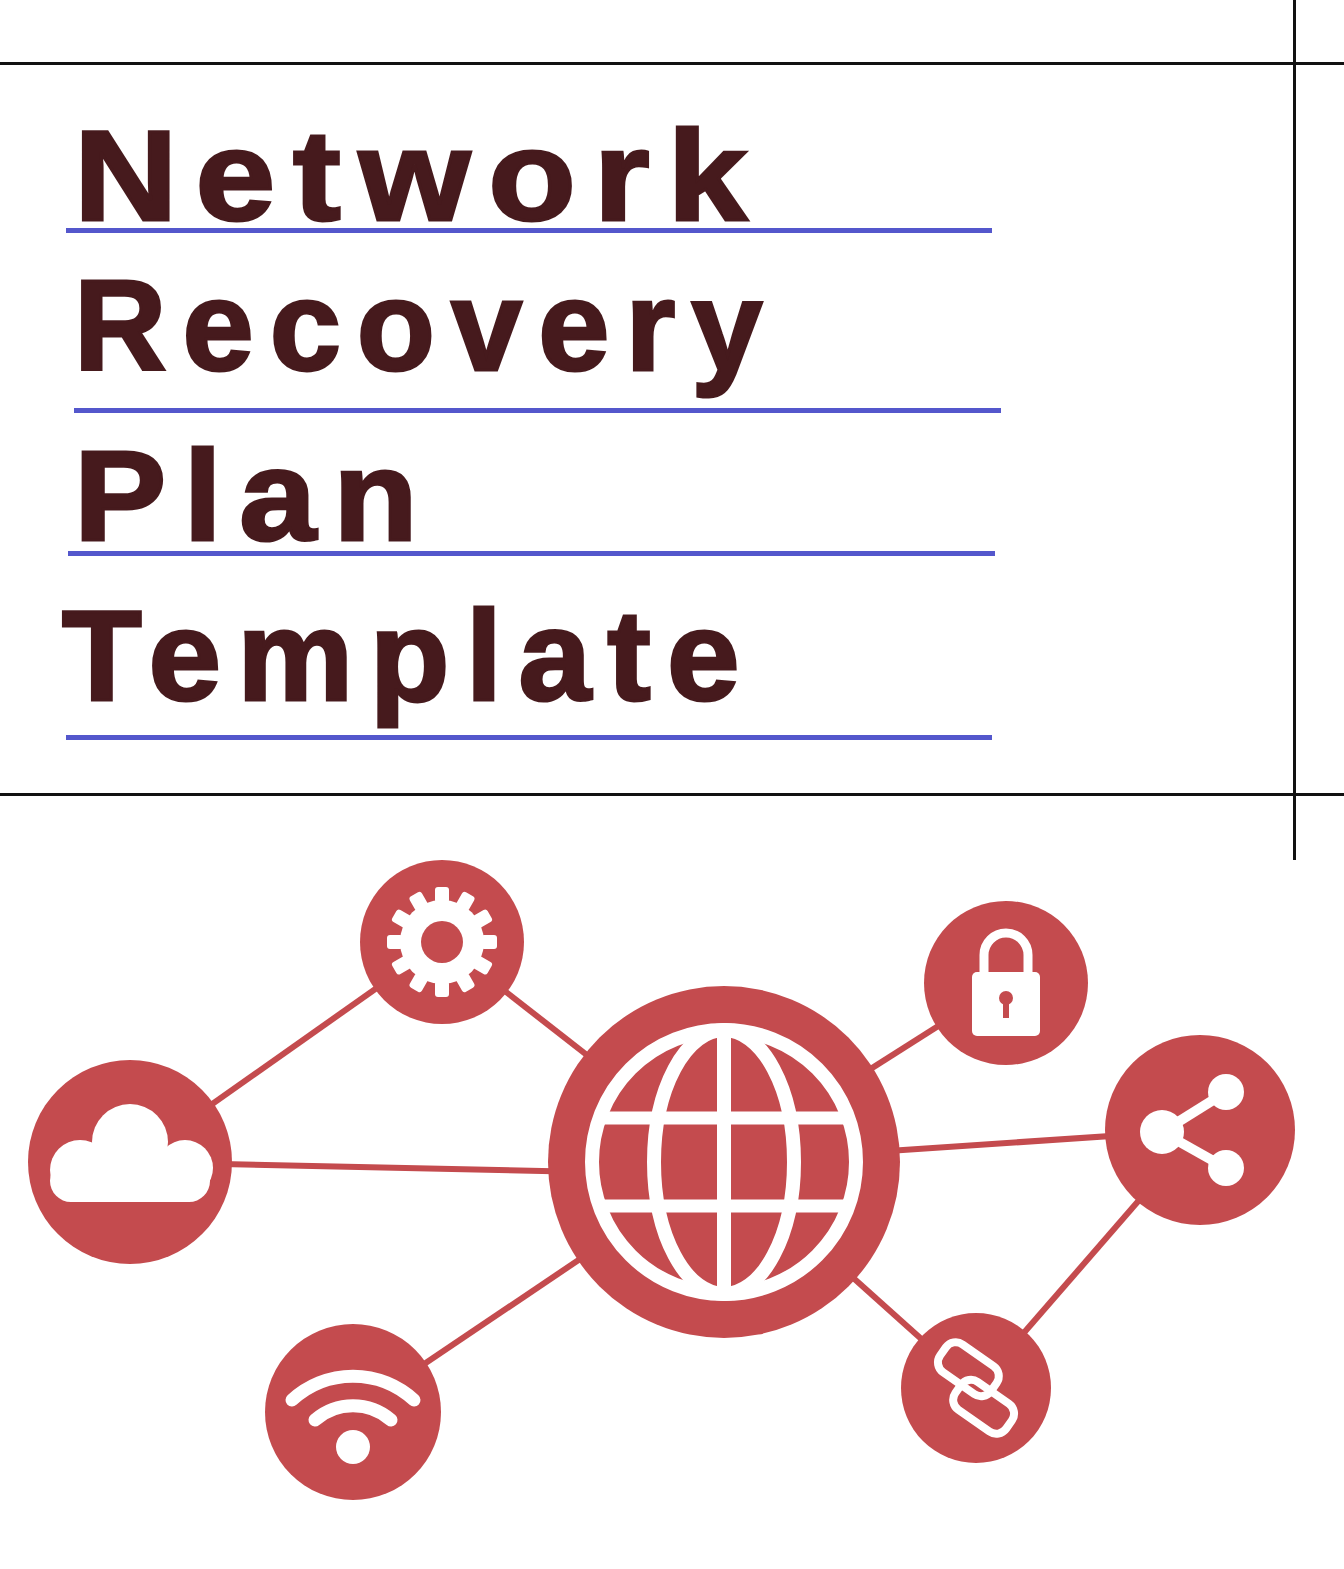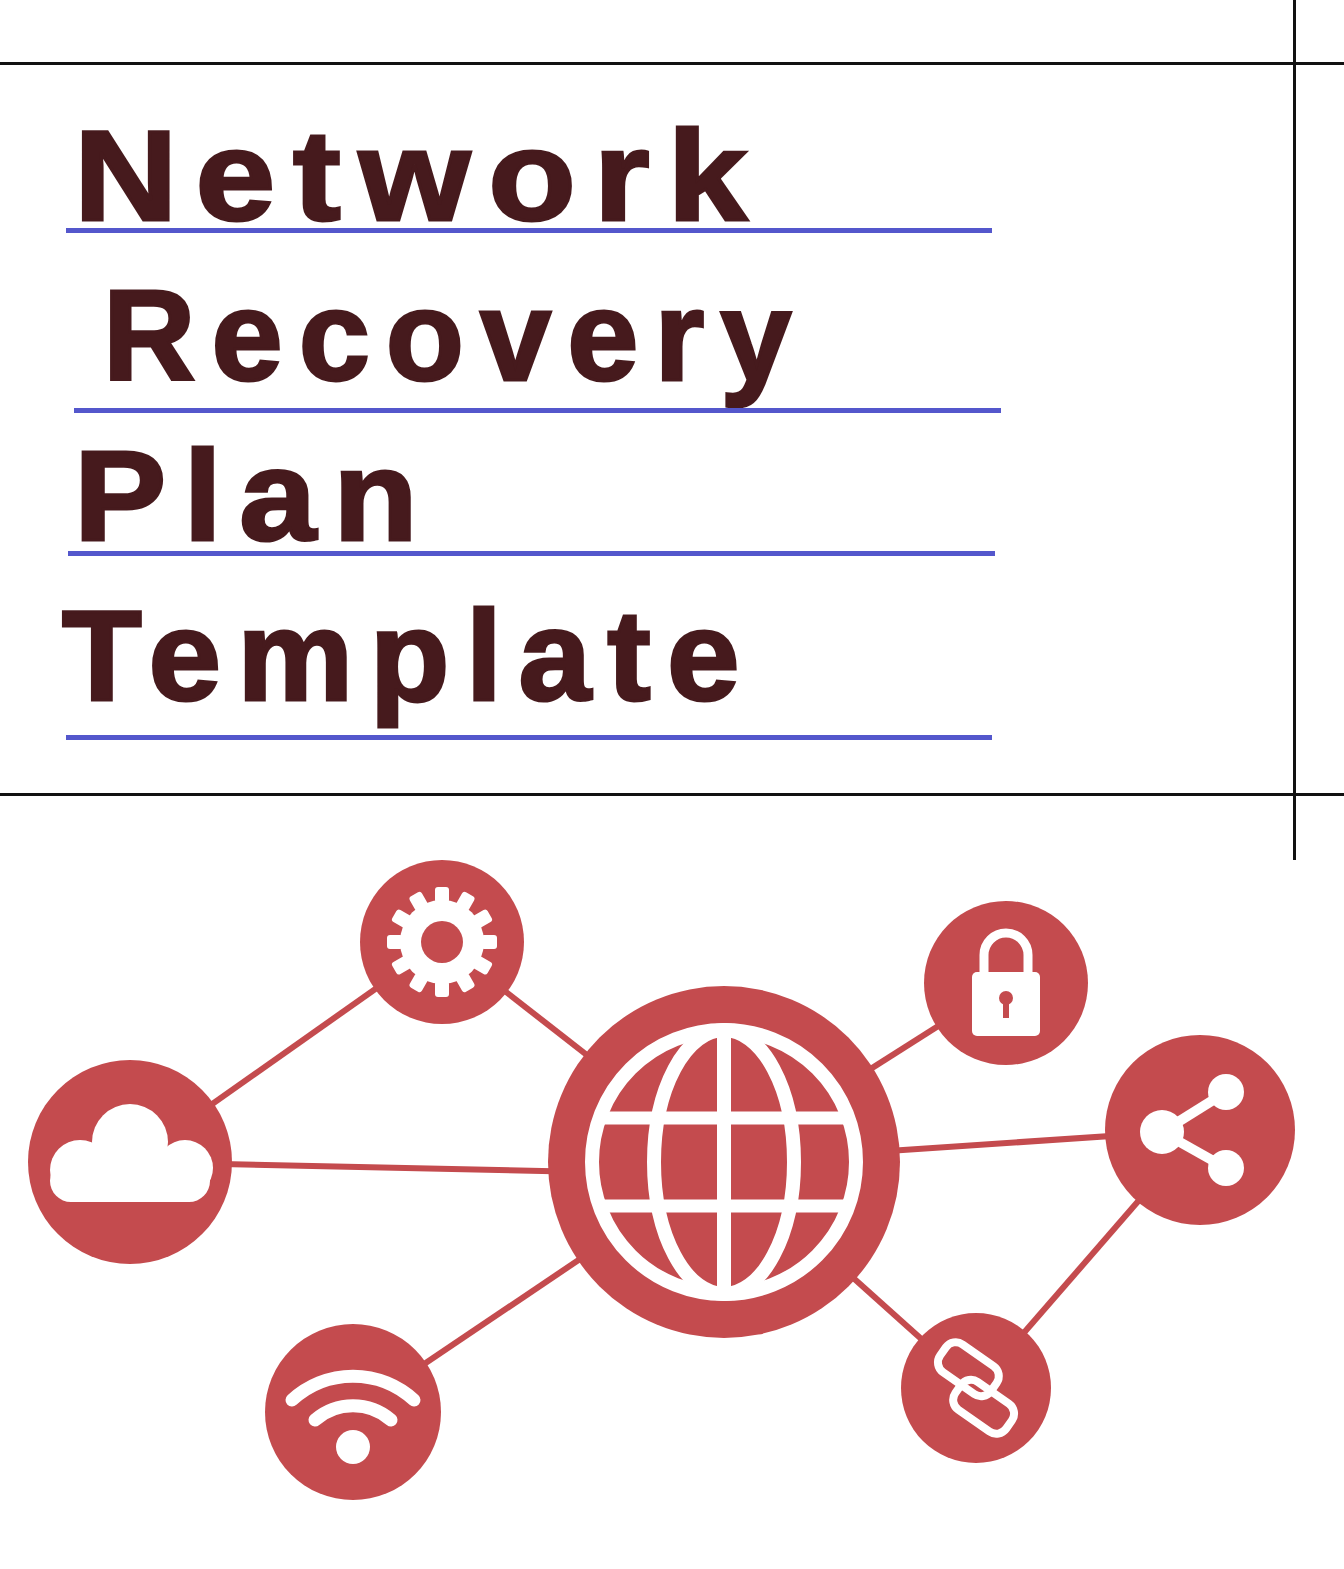--- a/index.html
+++ b/index.html
@@ -27,21 +27,21 @@
 <body>
 
 <div class="rule-h" style="top:62px;"></div>
 <div class="rule-h" style="top:793px;"></div>
 <div class="rule-v"></div>
 
 <div>
   <h1 class="title-line" style="left:74px; top:112px; transform:scaleX(1.12);">Network</h1>
   <div class="underline" style="left:66px; top:228px; width:926px;"></div>
 
-  <h1 class="title-line" style="left:74px; top:272px; transform:scaleX(1.0);margin-left:29px;">Recovery</h1>
+  <h1 class="title-line" style="left:74px; top:262px; transform:scaleX(1.0);">Recovery</h1>
   <div class="underline" style="left:74px; top:408px; width:927px;"></div>
 
   <h1 class="title-line" style="left:74px; top:432px; transform:scaleX(1.08);">Plan</h1>
   <div class="underline" style="left:68px; top:551px; width:927px;"></div>
 
   <h1 class="title-line" style="left:62px; top:592px; transform:scaleX(1.02);">Template</h1>
   <div class="underline" style="left:66px; top:735px; width:926px;"></div>
 </div>
 
 <svg class="diagram" width="1344" height="739" viewBox="0 830 1344 739">

